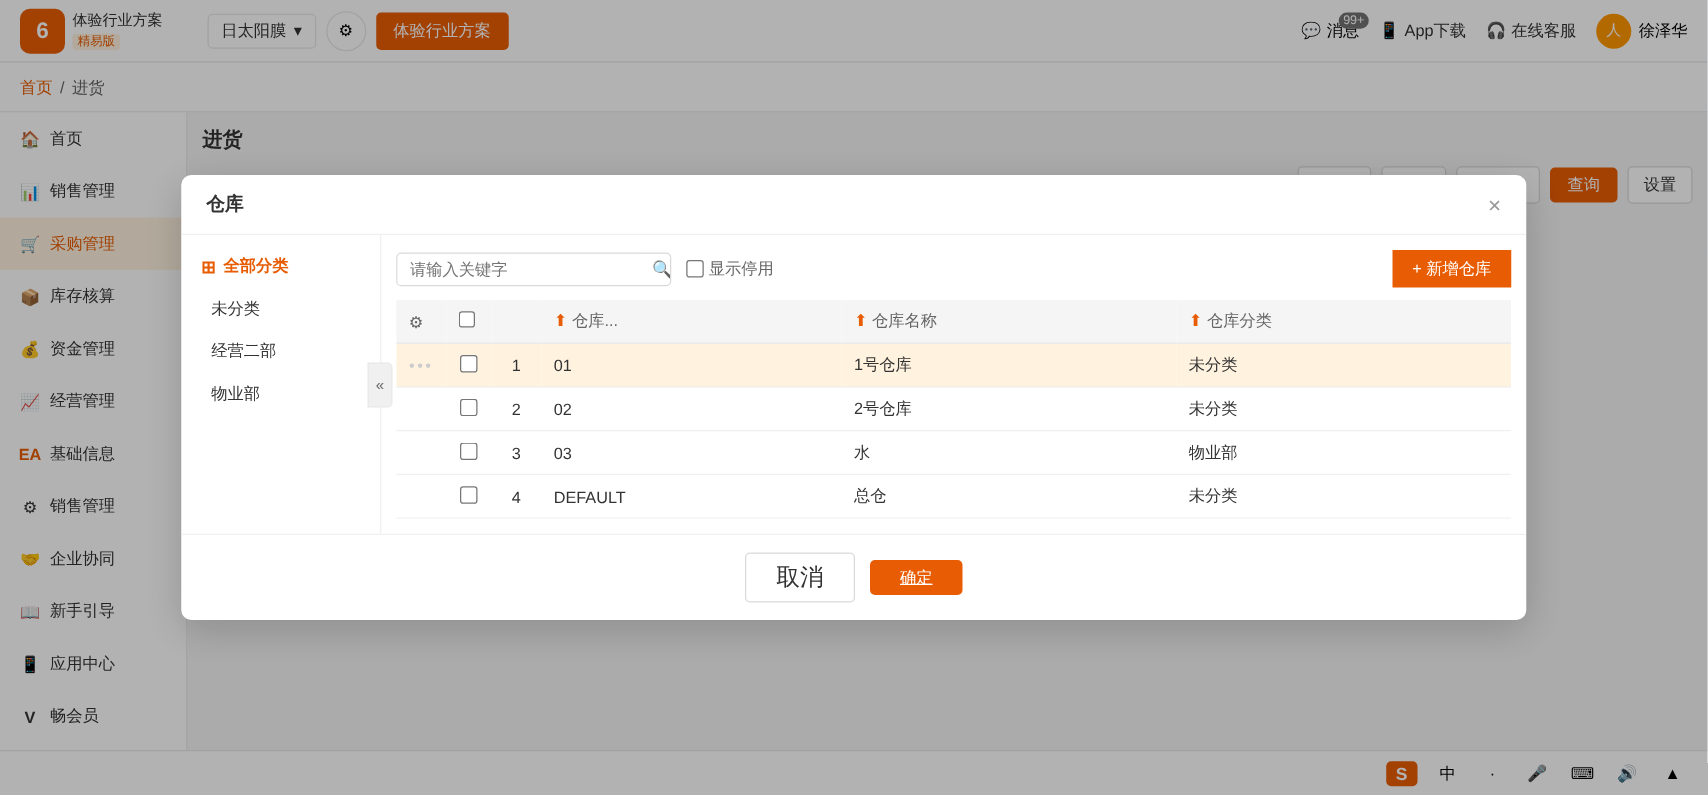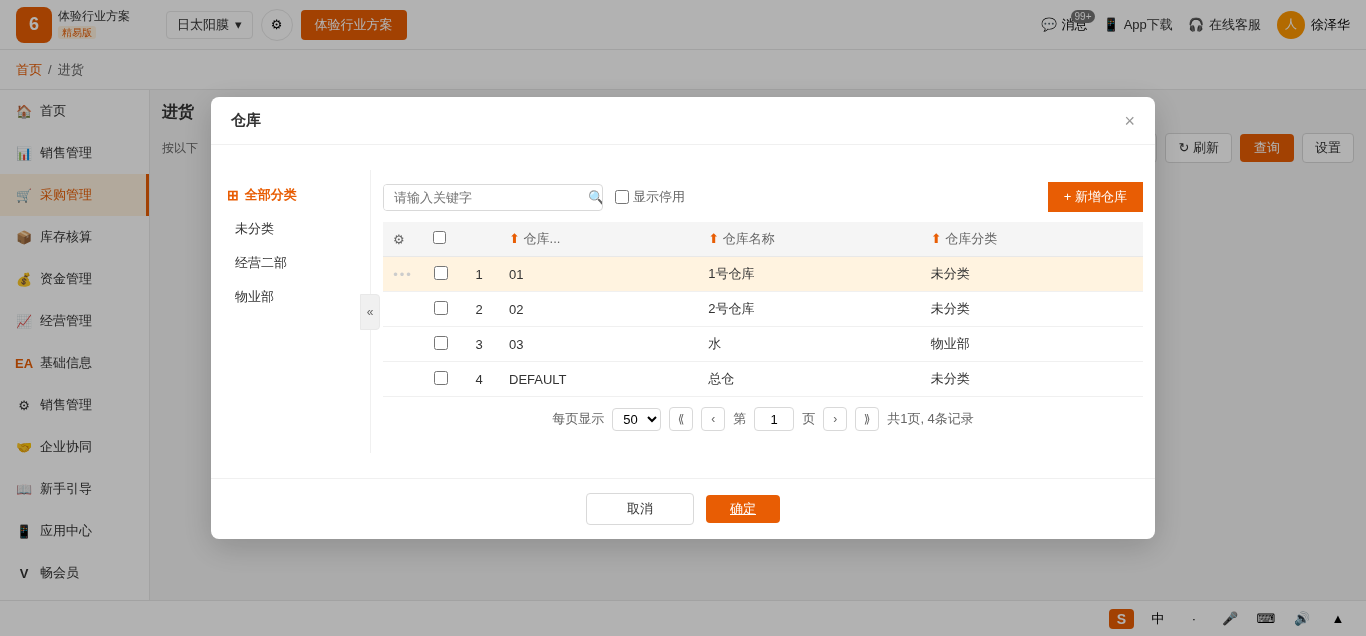--- a/index.html
+++ b/index.html
@@ -101,26 +101,25 @@
     .overlay {
       position: fixed; top: 0; left: 0; right: 0; bottom: 0;
       background: rgba(0,0,0,0.3); z-index: 100;
       display: flex; align-items: center; justify-content: center;
     }
 
     
     .modal {
       background: #fff;
       border-radius: 8px;
-      width: 944px;
+      width: 1076px;
       max-height: 560px;
       box-shadow: 0 8px 32px rgba(0,0,0,0.18);
       display: flex; flex-direction: column;
       overflow: hidden;
-      gap: 25px;
     }
     .modal-header {
       display: flex; align-items: center; justify-content: space-between;
       padding: 14px 20px;
       border-bottom: 1px solid #f0f0f0;
     }
     .modal-title { font-size: 15px; font-weight: bold; color: #333; }
     .modal-close { cursor: pointer; color: #999; font-size: 18px; line-height: 1; }
 
     .modal-body { display: flex; flex: 1; overflow: hidden; }
@@ -213,21 +212,21 @@
       width: 40px; height: 24px; border: 1px solid #d9d9d9; border-radius: 4px;
       text-align: center; font-size: 13px;
     }
 
     
     .modal-footer {
       display: flex; align-items: center; justify-content: center;
       padding: 14px 20px; gap: 12px;
       border-top: 1px solid #f0f0f0;
     }
-    .cancel-btn { background: #fff; color: #333; border: 1px solid #d9d9d9; padding: 6px 40px; border-radius: 4px; cursor: pointer; font-size: 13px; }
+    .cancel-btn { background: #fff; color: #333; border: 1px solid #d9d9d9; padding: 6px 24px; border-radius: 4px; cursor: pointer; font-size: 19px; }
     .confirm-btn { background: #e85d04; color: #fff; border: none; padding: 5px 24px; border-radius: 4px; cursor: pointer; font-size: 13px; text-decoration: underline; }
 
     
     .status-bar {
       position: fixed; bottom: 0; left: 0; right: 0;
       height: 36px; background: #fff; border-top: 1px solid #e8e8e8;
       display: flex; align-items: center; justify-content: flex-end;
       padding: 0 16px; gap: 12px; z-index: 5;
     }
     .status-icon { width: 24px; height: 24px; display: flex; align-items: center; justify-content: center; cursor: pointer; }
@@ -446,34 +445,20 @@
                 <td class="check-col"><input type="checkbox" class="row-checkbox" style=""></td>
                 <td class="num-col row-num">4</td>
                 <td>DEFAULT</td>
                 <td>总仓</td>
                 <td>未分类</td>
               </tr>
             </tbody>
           </table>
         </div>
 
-        <div class="pagination">
-          <span>每页显示</span>
-          <select class="page-size-select">
-            <option>50</option>
-          </select>
-          <button class="page-btn">⟪</button>
-          <button class="page-btn">‹</button>
-          <span>第</span>
-          <input type="text" class="page-input" value="1" style="">
-          <span>页</span>
-          <button class="page-btn">›</button>
-          <button class="page-btn">⟫</button>
-          <span>共1页, 4条记录</span>
-        </div>
       </div>
     </div>
 
     <div class="modal-footer">
       <button class="cancel-btn">取消</button>
       <button class="confirm-btn">确定</button>
     </div>
   </div>
 </div>
 

